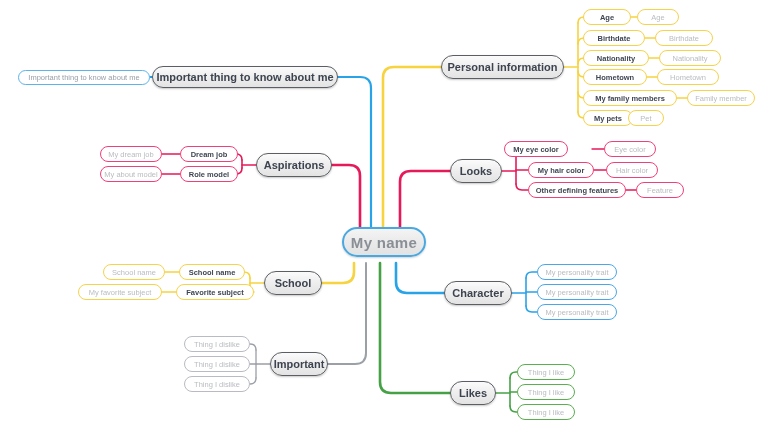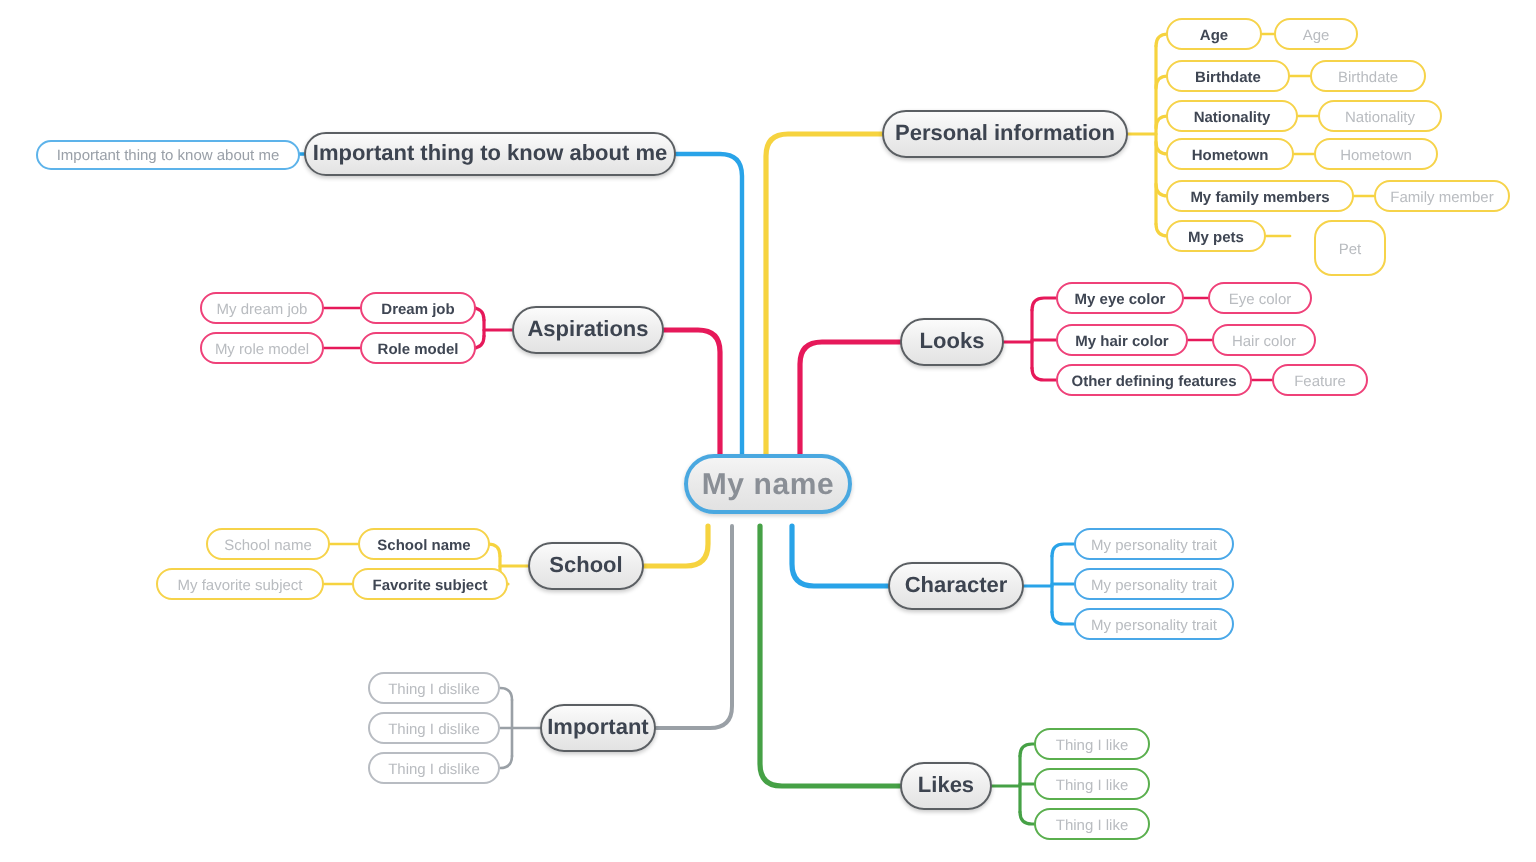--- a/index.html
+++ b/index.html
@@ -143,23 +143,23 @@
       <div class="leaf lvl3 c-yellow" style="left: 637px; top: 9px; width: 42px; height: 16px;">Age</div>
       <div class="leaf lvl2 c-yellow" style="left: 583px; top: 30px; width: 62px; height: 16px;">Birthdate</div>
       <div class="leaf lvl3 c-yellow" style="left: 655px; top: 30px; width: 58px; height: 16px;">Birthdate</div>
       <div class="leaf lvl2 c-yellow" style="left: 583px; top: 50px; width: 66px; height: 16px;">Nationality</div>
       <div class="leaf lvl3 c-yellow" style="left: 659px; top: 50px; width: 62px; height: 16px;">Nationality</div>
       <div class="leaf lvl2 c-yellow" style="left: 583px; top: 69px; width: 64px; height: 16px;">Hometown</div>
       <div class="leaf lvl3 c-yellow" style="left: 657px; top: 69px; width: 62px; height: 16px;">Hometown</div>
       <div class="leaf lvl2 c-yellow" style="left: 583px; top: 90px; width: 94px; height: 16px;">My family members</div>
       <div class="leaf lvl3 c-yellow" style="left: 687px; top: 90px; width: 68px; height: 16px;">Family member</div>
       <div class="leaf lvl2 c-yellow" style="left: 583px; top: 110px; width: 50px; height: 16px;">My pets</div>
-      <div class="leaf lvl3 c-yellow" style="left: 657px; top: 110px; width: 36px; height: 28px;">Pet</div>
+      <div class="leaf lvl3 c-yellow" style="left: 628px; top: 110px; width: 36px; height: 16px;">Pet</div>
       <div class="main-node" style="left: 450px; top: 159px; width: 52px; height: 24px;">Looks</div>
-      <div class="leaf lvl2 c-pink" style="left: 528px; top: 141px; width: 64px; height: 16px;">My eye color</div>
+      <div class="leaf lvl2 c-pink" style="left: 504px; top: 141px; width: 64px; height: 16px;">My eye color</div>
       <div class="leaf lvl3 c-pink" style="left: 604px; top: 141px; width: 52px; height: 16px;">Eye color</div>
       <div class="leaf lvl2 c-pink" style="left: 528px; top: 162px; width: 66px; height: 16px;">My hair color</div>
       <div class="leaf lvl3 c-pink" style="left: 606px; top: 162px; width: 52px; height: 16px;">Hair color</div>
       <div class="leaf lvl2 c-pink" style="left: 528px; top: 182px; width: 98px; height: 16px;">Other defining features</div>
       <div class="leaf lvl3 c-pink" style="left: 636px; top: 182px; width: 48px; height: 16px;">Feature</div>
       <div class="main-node" style="left: 444px; top: 281px; width: 68px; height: 24px;">Character</div>
       <div class="leaf lvl3 c-blue" style="left: 537px; top: 264px; width: 80px; height: 16px;">My personality trait</div>
       <div class="leaf lvl3 c-blue" style="left: 537px; top: 284px; width: 80px; height: 16px;">My personality trait</div>
       <div class="leaf lvl3 c-blue" style="left: 537px; top: 304px; width: 80px; height: 16px;">My personality trait</div>
       <div class="main-node" style="left: 450px; top: 381px; width: 46px; height: 24px;">Likes</div>
@@ -172,17 +172,17 @@
       <div class="leaf lvl3 c-gray" style="left: 184px; top: 376px; width: 66px; height: 16px;">Thing I dislike</div>
       <div class="main-node" style="left: 264px; top: 271px; width: 58px; height: 24px;">School</div>
       <div class="leaf lvl2 c-yellow" style="left: 179px; top: 264px; width: 66px; height: 16px;">School name</div>
       <div class="leaf lvl3 c-yellow" style="left: 103px; top: 264px; width: 62px; height: 16px;">School name</div>
       <div class="leaf lvl2 c-yellow" style="left: 176px; top: 284px; width: 78px; height: 16px;">Favorite subject</div>
       <div class="leaf lvl3 c-yellow" style="left: 78px; top: 284px; width: 84px; height: 16px;">My favorite subject</div>
       <div class="main-node" style="left: 256px; top: 153px; width: 76px; height: 24px;">Aspirations</div>
       <div class="leaf lvl2 c-pink" style="left: 180px; top: 146px; width: 58px; height: 16px;">Dream job</div>
       <div class="leaf lvl3 c-pink" style="left: 100px; top: 146px; width: 62px; height: 16px;">My dream job</div>
       <div class="leaf lvl2 c-pink" style="left: 180px; top: 166px; width: 58px; height: 16px;">Role model</div>
-      <div class="leaf lvl3 c-pink" style="left: 100px; top: 166px; width: 62px; height: 16px;">My role model</div>
+      <div class="leaf lvl3 c-pink" style="left: 100px; top: 166px; width: 62px; height: 16px;">My about model</div>
       <div class="main-node" style="left: 152px; top: 66px; width: 186px; height: 22px;">Important thing to know about me</div>
       <div class="leaf title-blue" style="left: 18px; top: 70px; width: 132px; height: 15px;">Important thing to know about me</div>
     </div>
 </div>
 
 </body></html>

